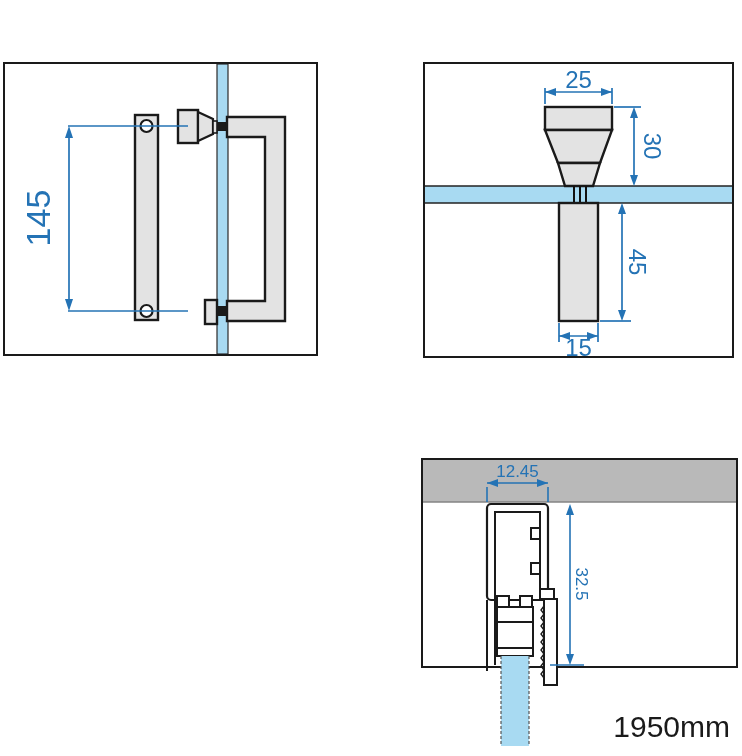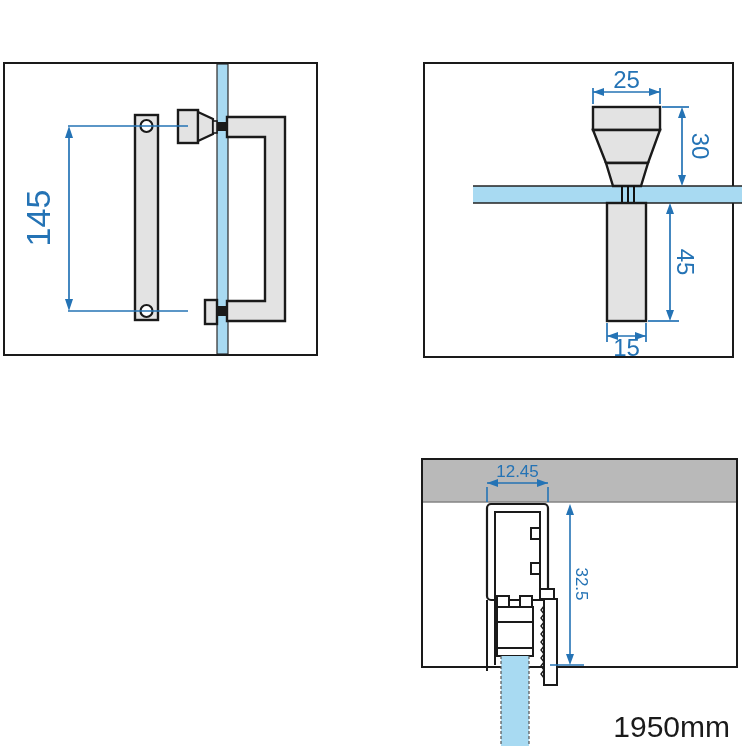--- a/index.html
+++ b/index.html
@@ -1,20 +1,20 @@
 <!DOCTYPE html>
 <html><head>
 <meta charset="utf-8">
 <style>
   html,body{margin:0;padding:0;background:#fff;}
   body{font-family:"Liberation Sans",sans-serif;}
   .stage{position:relative;width:742px;height:756px;background:#ffffff;overflow:hidden;}
   .panel{position:absolute;border:2px solid #1a1a1a;background:#ffffff;box-sizing:border-box;}
   #panel-side{left:3px;top:62px;width:315px;height:294px;}
-  #panel-section{left:423px;top:62px;width:311px;height:296px;padding-left:48px;}
+  #panel-section{left:423px;top:62px;width:311px;height:296px;}
   #panel-profile{left:421px;top:458px;width:317px;height:210px;}
   .badge{position:absolute;border-radius:50%;color:#fff;font-weight:bold;
          display:flex;align-items:center;justify-content:center;line-height:1;}
   #badge-4{left:5px;top:3px;width:38px;height:38px;font-size:28px;}
   #badge-5{left:424px;top:397px;width:30px;height:30px;font-size:22px;}
   svg{display:block;}
   text{font-family:"Liberation Sans",sans-serif;}
 </style>
 </head>
 <body>

